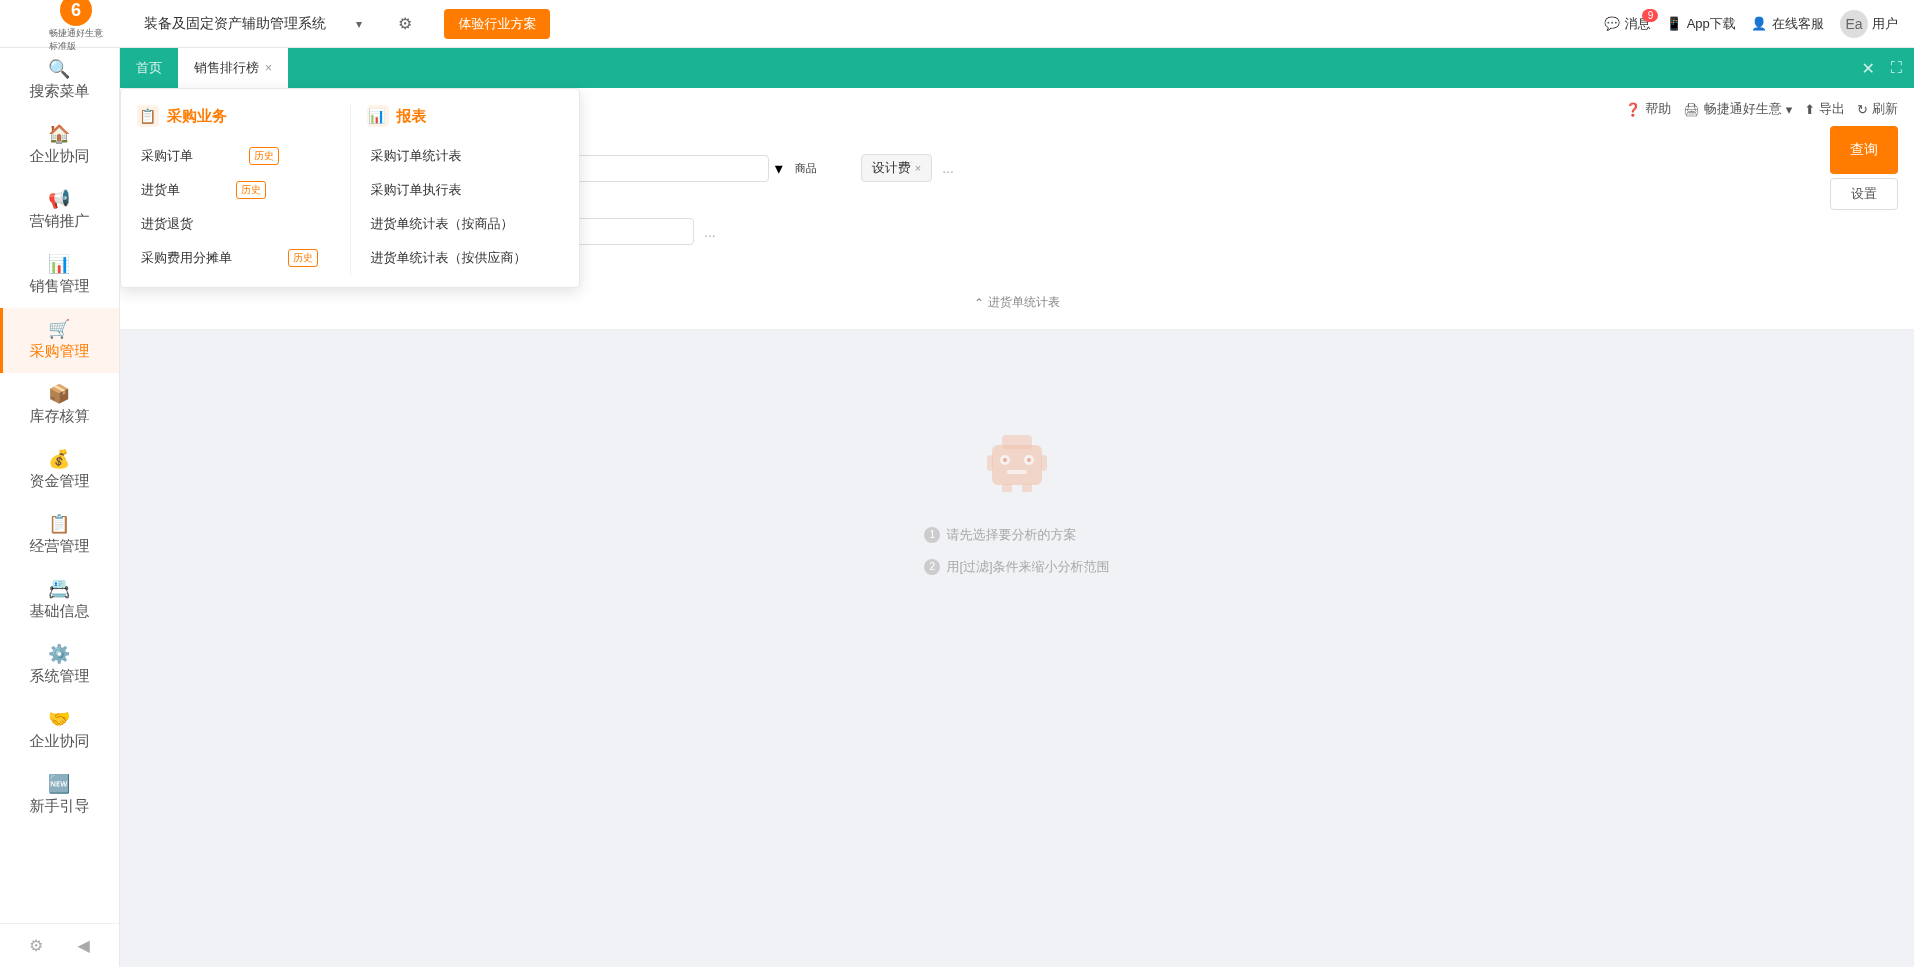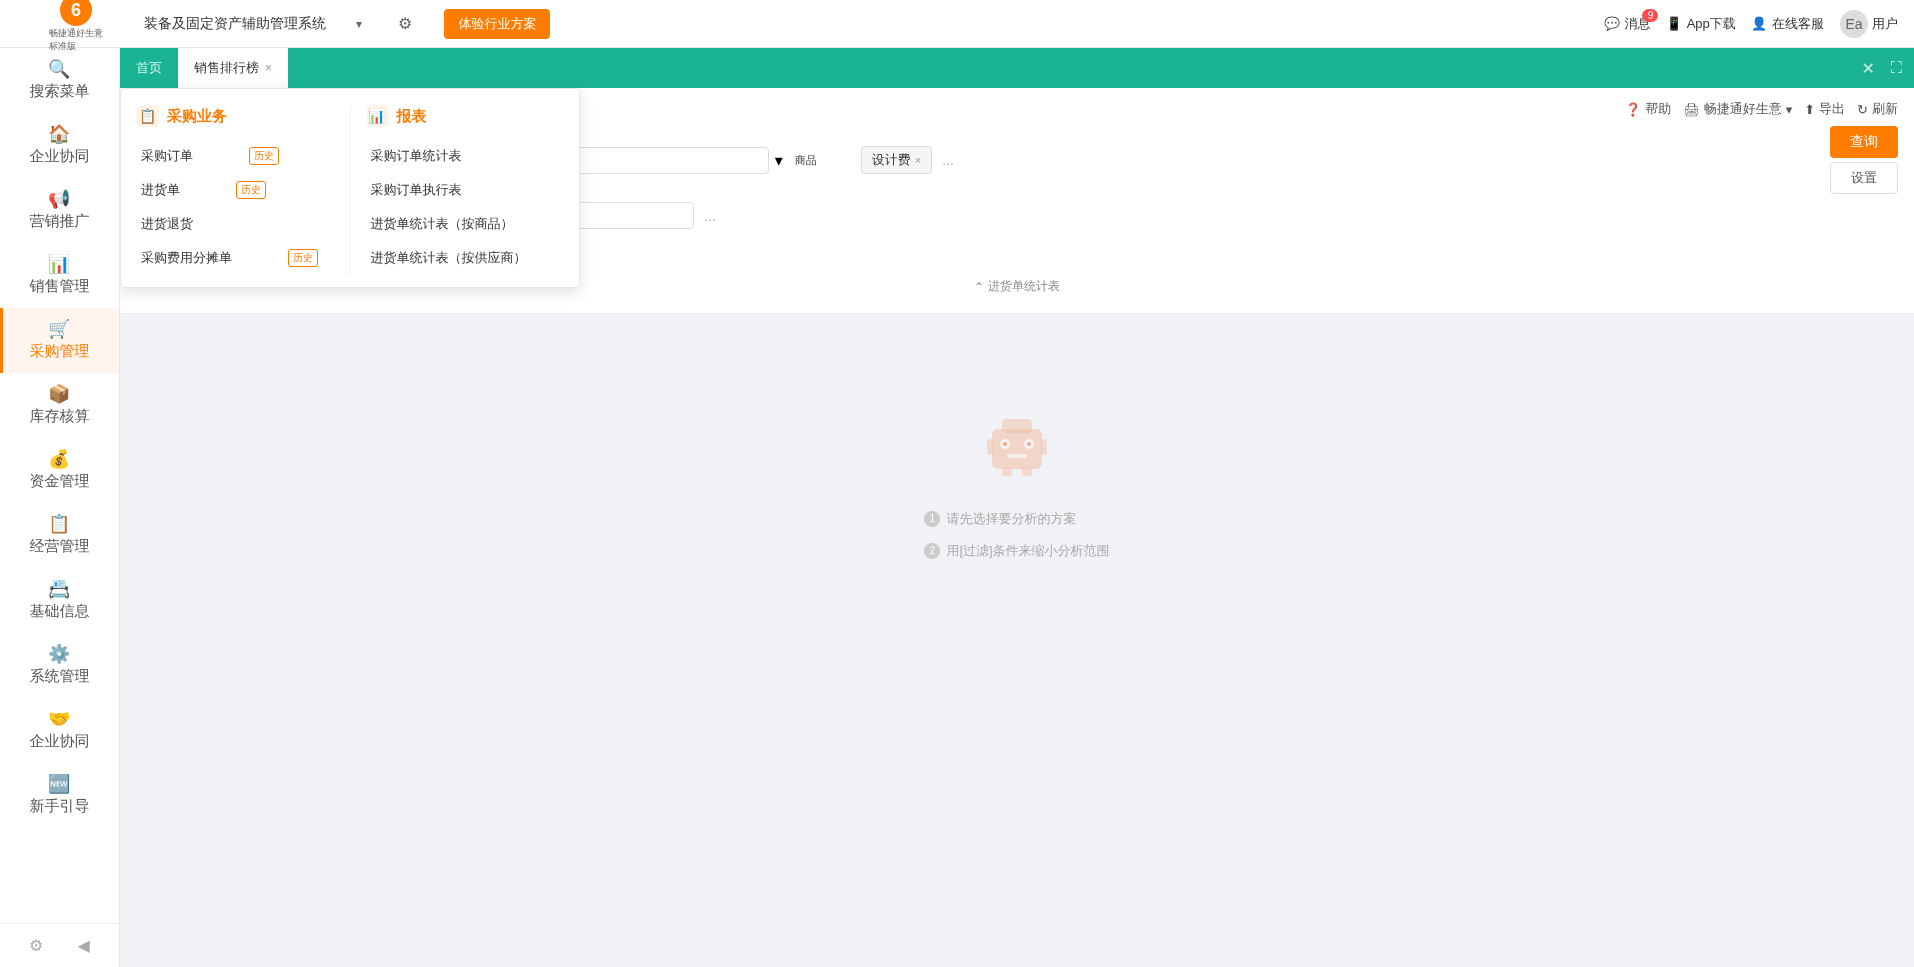--- a/index.html
+++ b/index.html
@@ -321,21 +321,21 @@
       color: #555;
       display: flex;
       align-items: center;
       gap: 4px;
     }
     .query-btn {
       background: #ff7c00;
       color: white;
       border: none;
       border-radius: 4px;
-      padding: 7px 20px;
+      padding: 15px 20px;
       font-size: 14px;
       cursor: pointer;
     }
     .settings-btn {
       background: none;
       border: 1px solid #ddd;
       border-radius: 4px;
       padding: 6px 14px;
       font-size: 13px;
       cursor: pointer;

